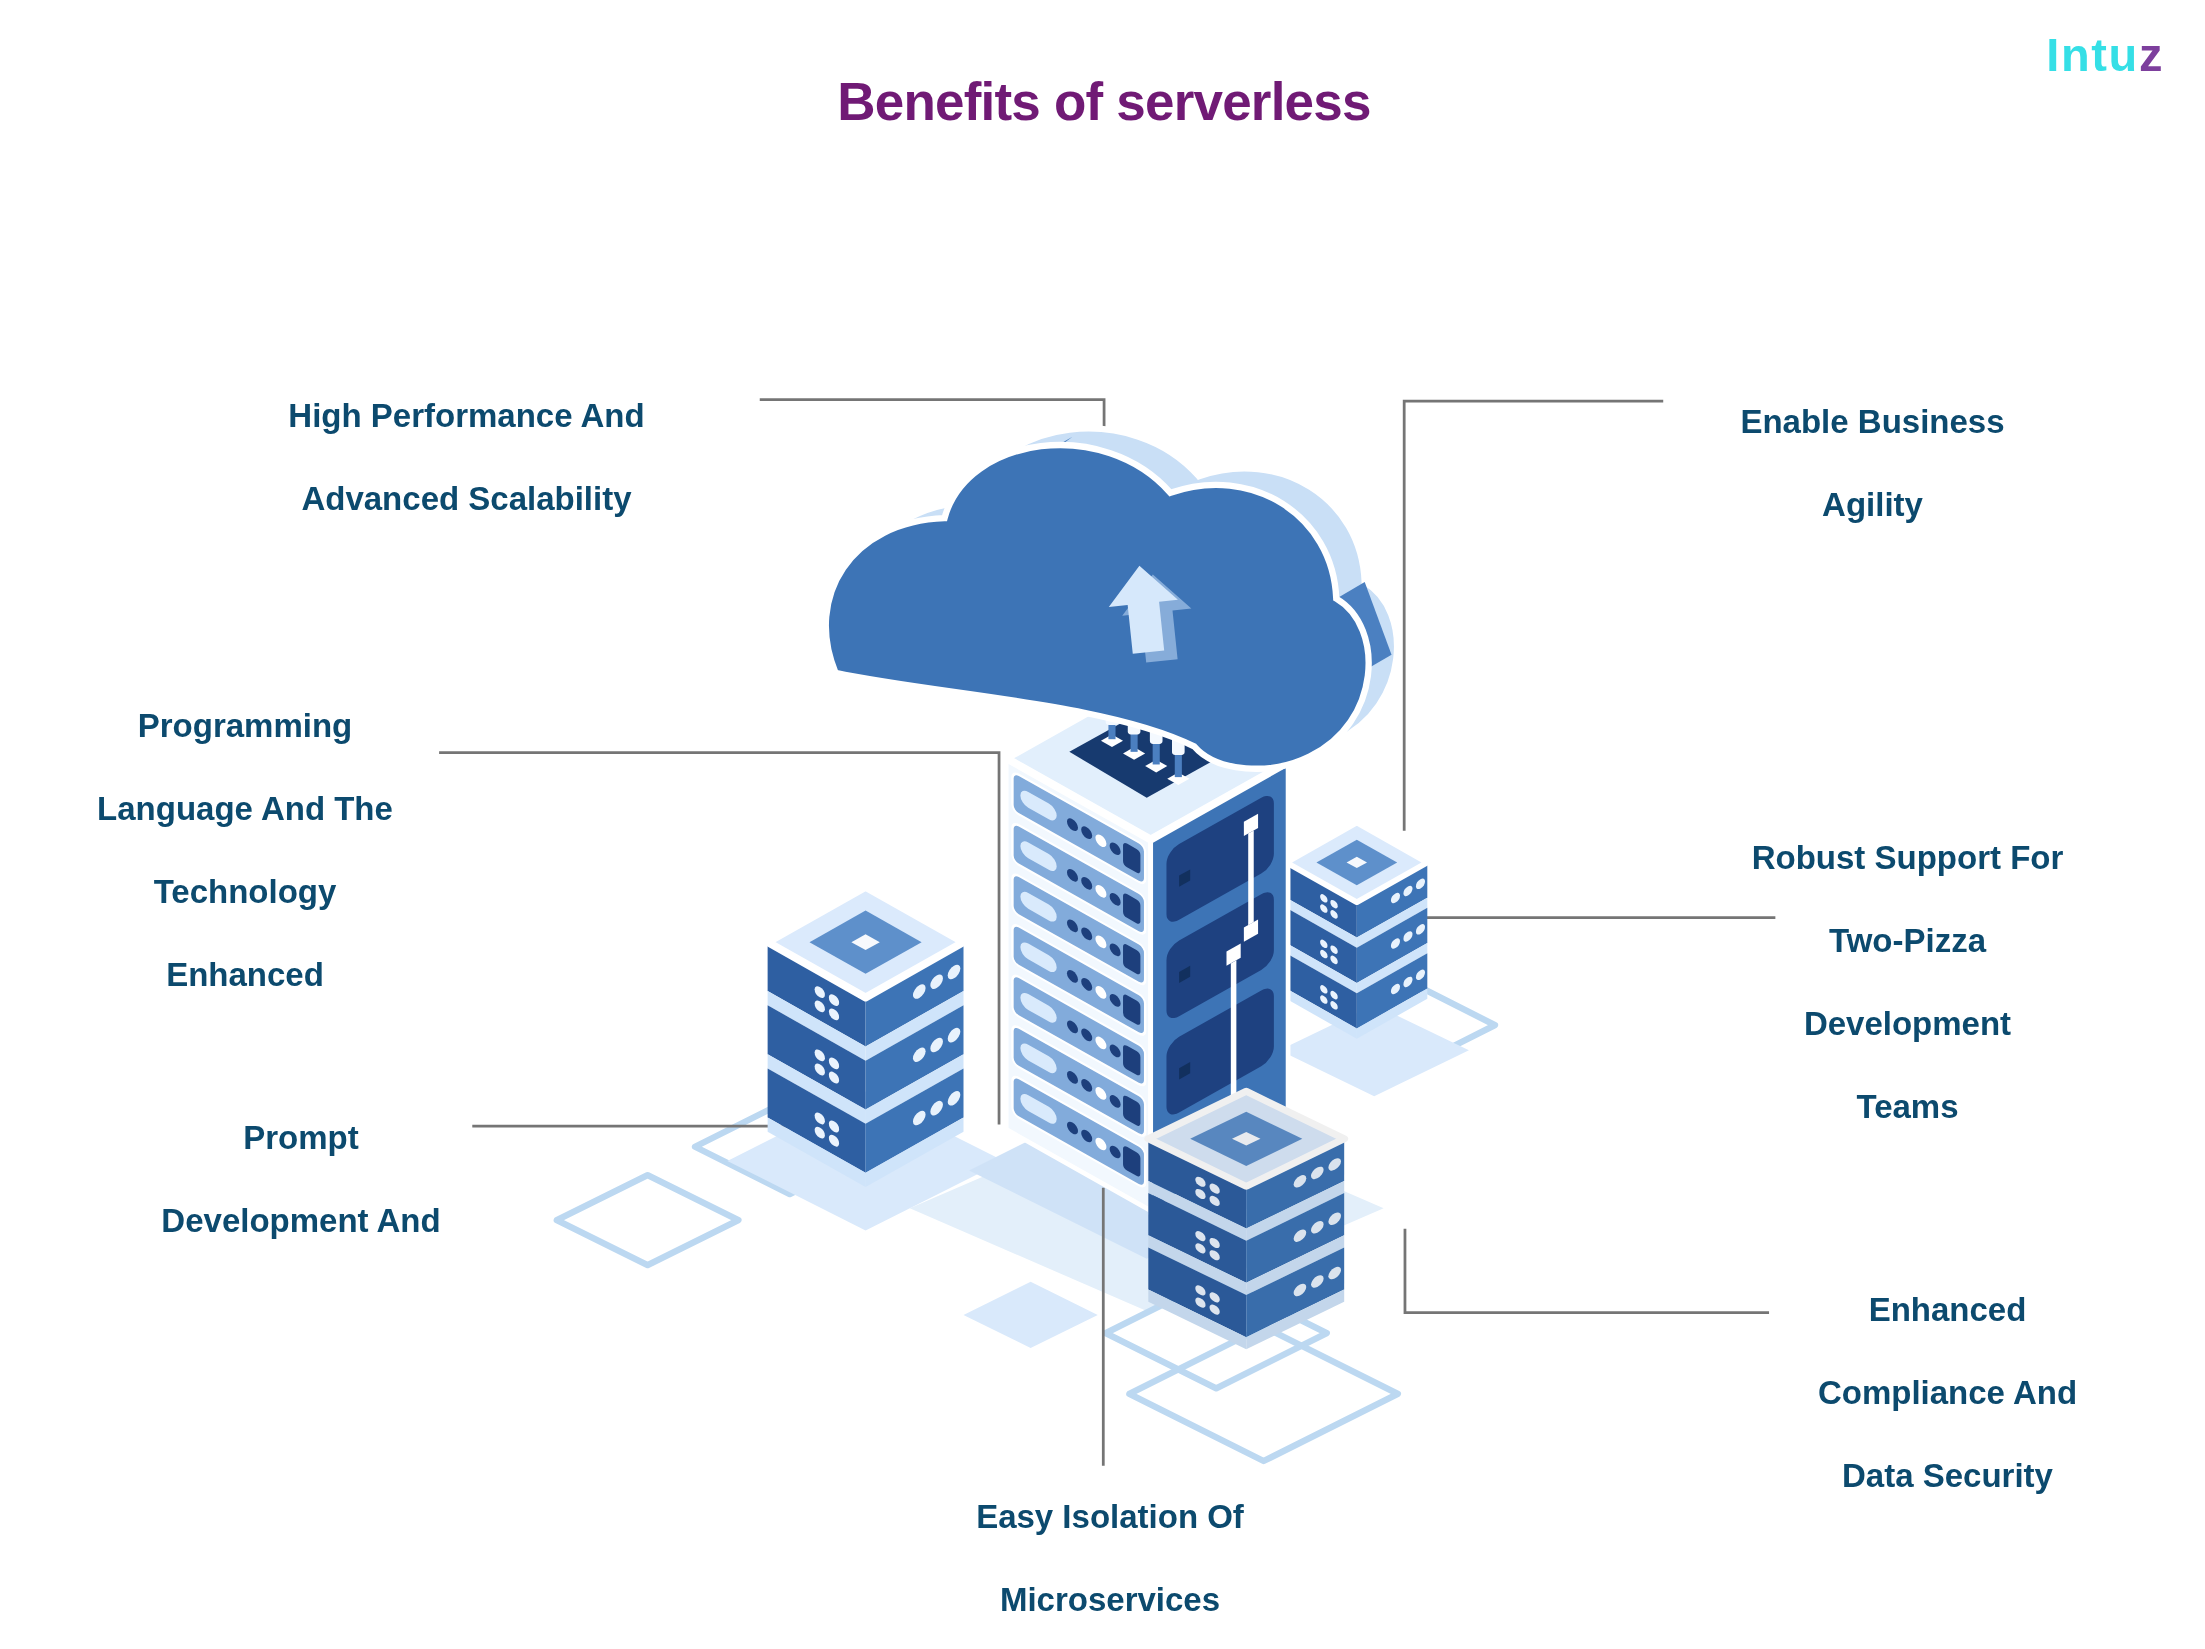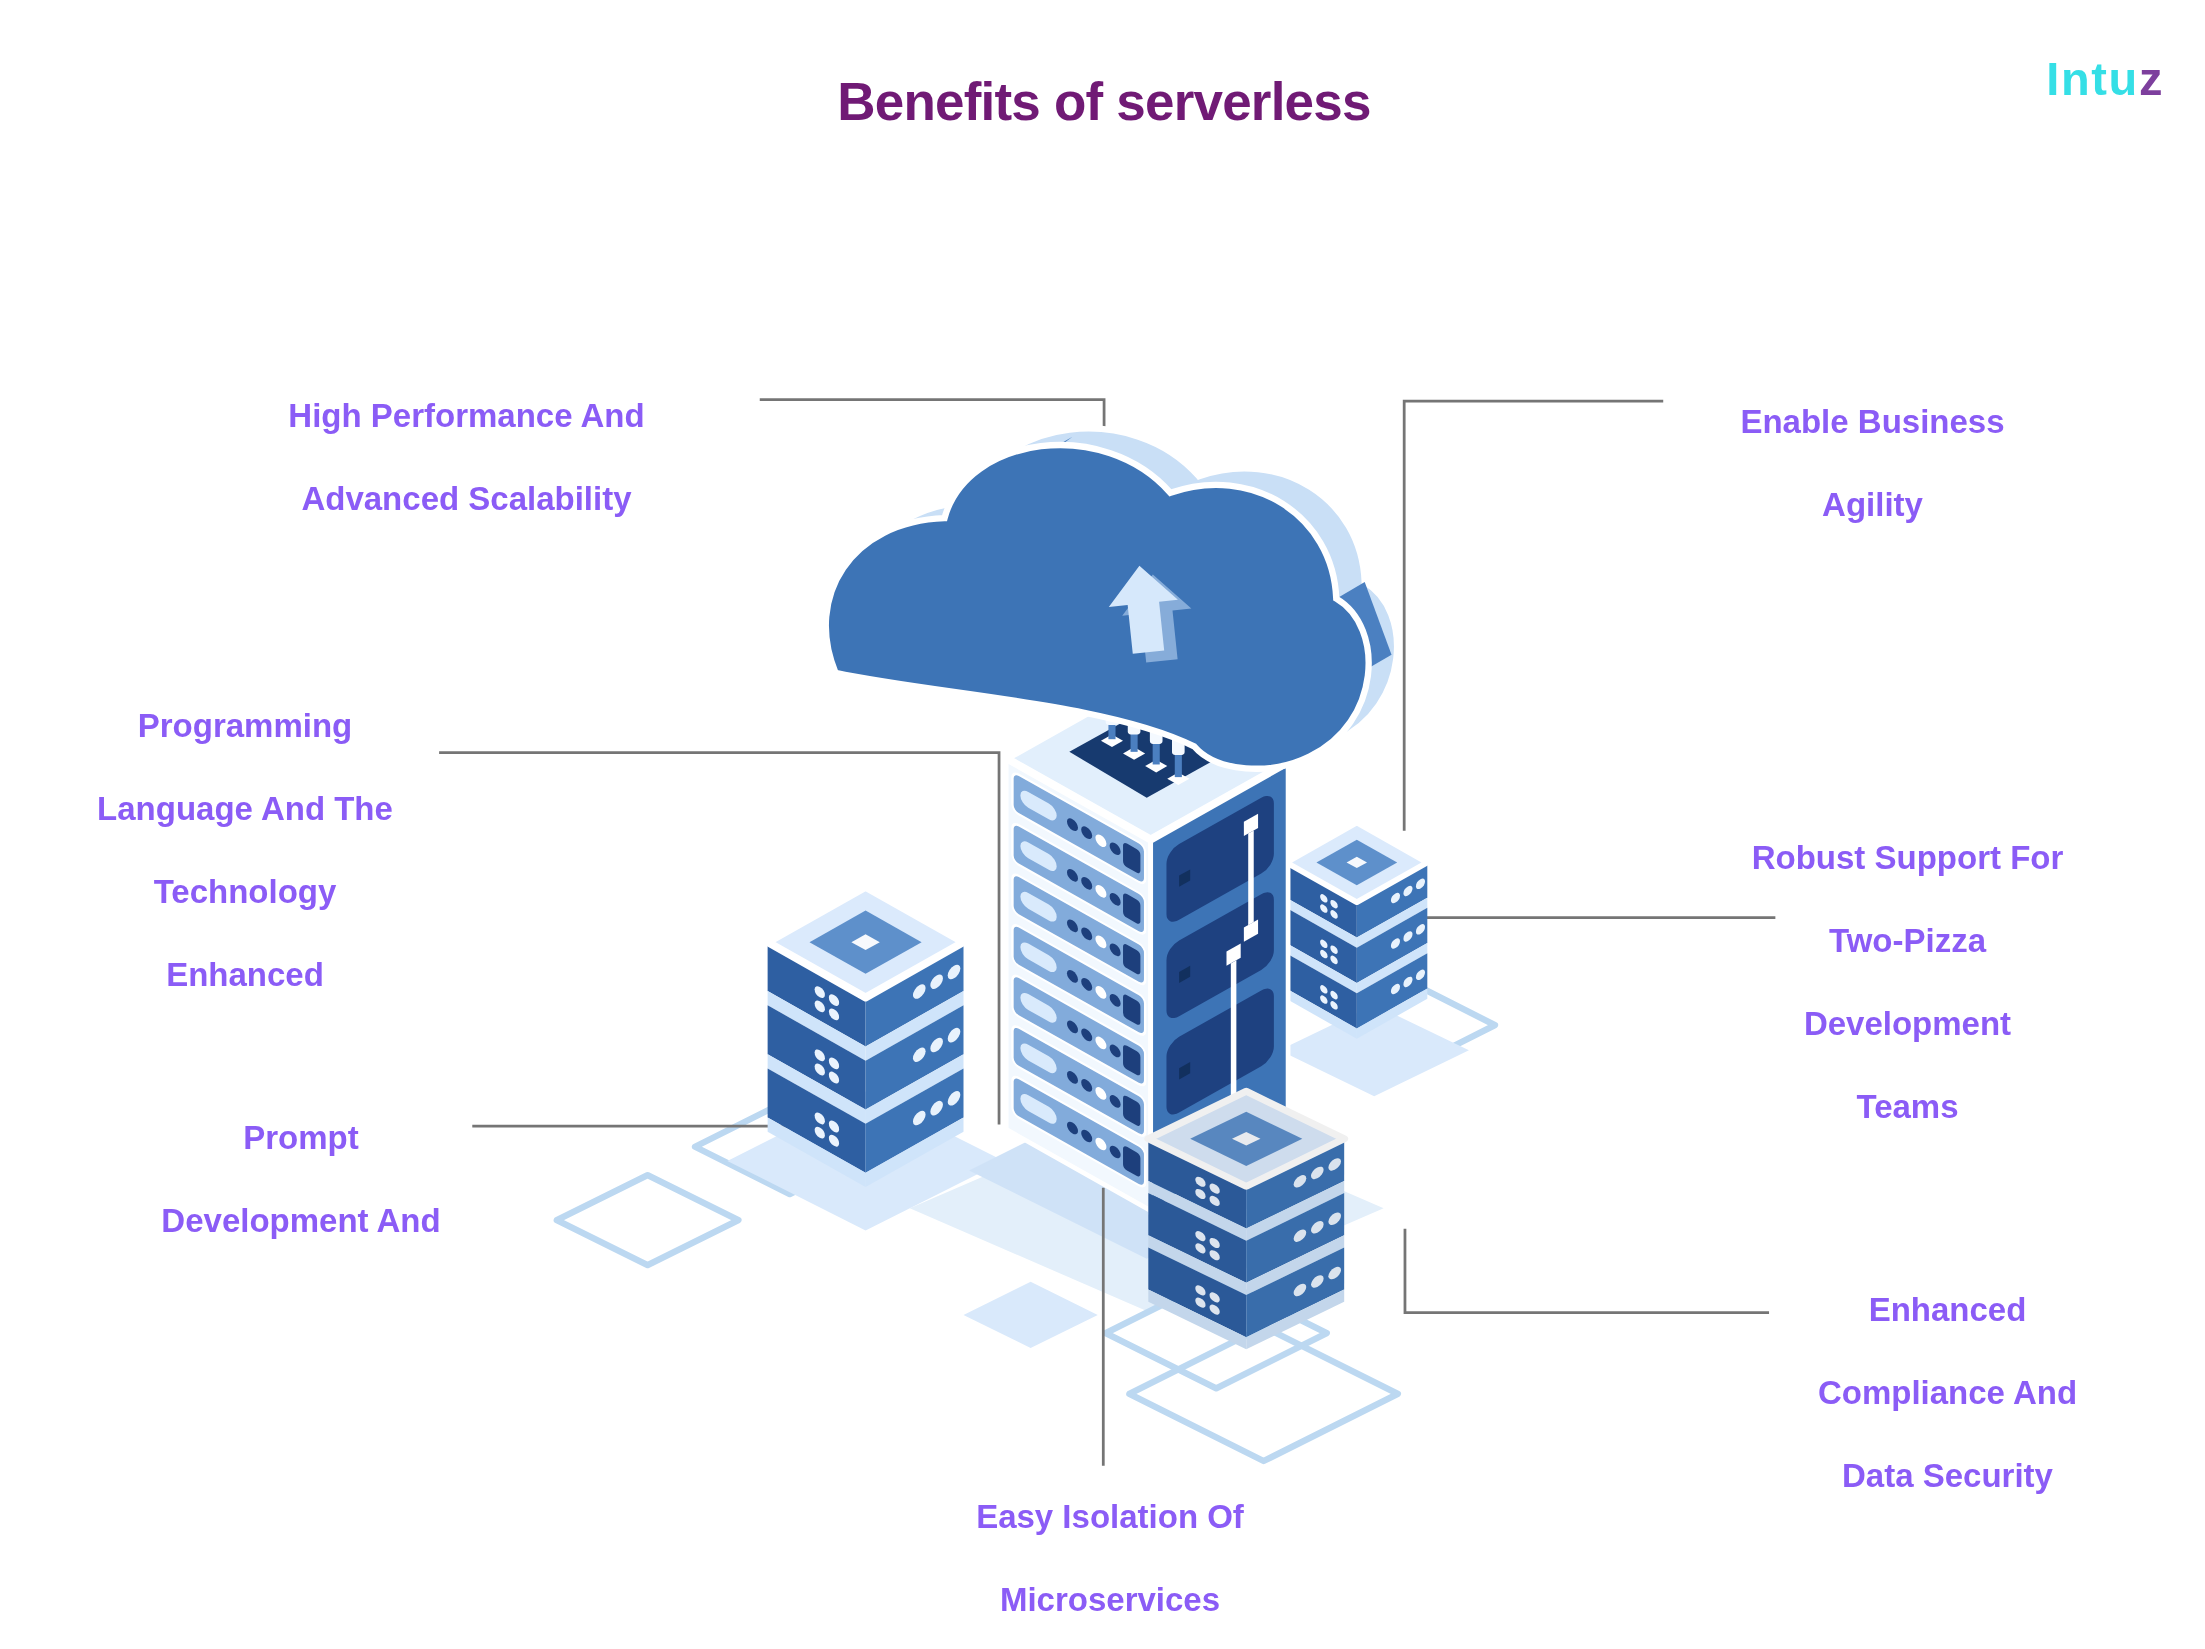--- a/index.html
+++ b/index.html
@@ -5,25 +5,25 @@
   html,body{margin:0;padding:0;background:#ffffff;}
   body{width:2205px;height:1649px;position:relative;overflow:hidden;
        font-family:"Liberation Sans", sans-serif;}
   .stage{position:absolute;inset:0;}
   svg.scene{position:absolute;left:0;top:0;width:2205px;height:1649px;}
 
   .title{position:absolute;left:551px;top:58px;width:1106px;text-align:center;
          font-size:53px;line-height:88px;font-weight:700;letter-spacing:-0.8px;
          color:#701a75;}
   .logo{position:absolute;right:41px;top:27px;font-size:47px;font-weight:700;
-        letter-spacing:1.6px;color:#35dfe6;margin-top:24px;}
+        letter-spacing:1.6px;color:#35dfe6;}
   .logo .z{color:#7d3f9d;}
 
   .benefit{position:absolute;text-align:center;font-weight:700;font-size:33px;
-           line-height:83px;color:#8b5cf6;}
+           line-height:83px;color:#0c4a6e;}
   .b-hp{left:190px;top:374px;width:553px;}
   .b-eba{left:1596px;top:380px;width:553px;}
   .b-pl{left:8px;top:684px;width:474px;}
   .b-rs{left:1631px;top:816px;width:553px;}
   .b-pd{left:64px;top:1096px;width:474px;}
   .b-ec{left:1671px;top:1268px;width:553px;}
   .b-ei{left:873px;top:1475px;width:474px;}
 
   .trace{fill:none;stroke:#bcd8f1;stroke-width:8;stroke-linejoin:round;}
   .conn{fill:none;stroke:#757575;stroke-width:3.5;}

